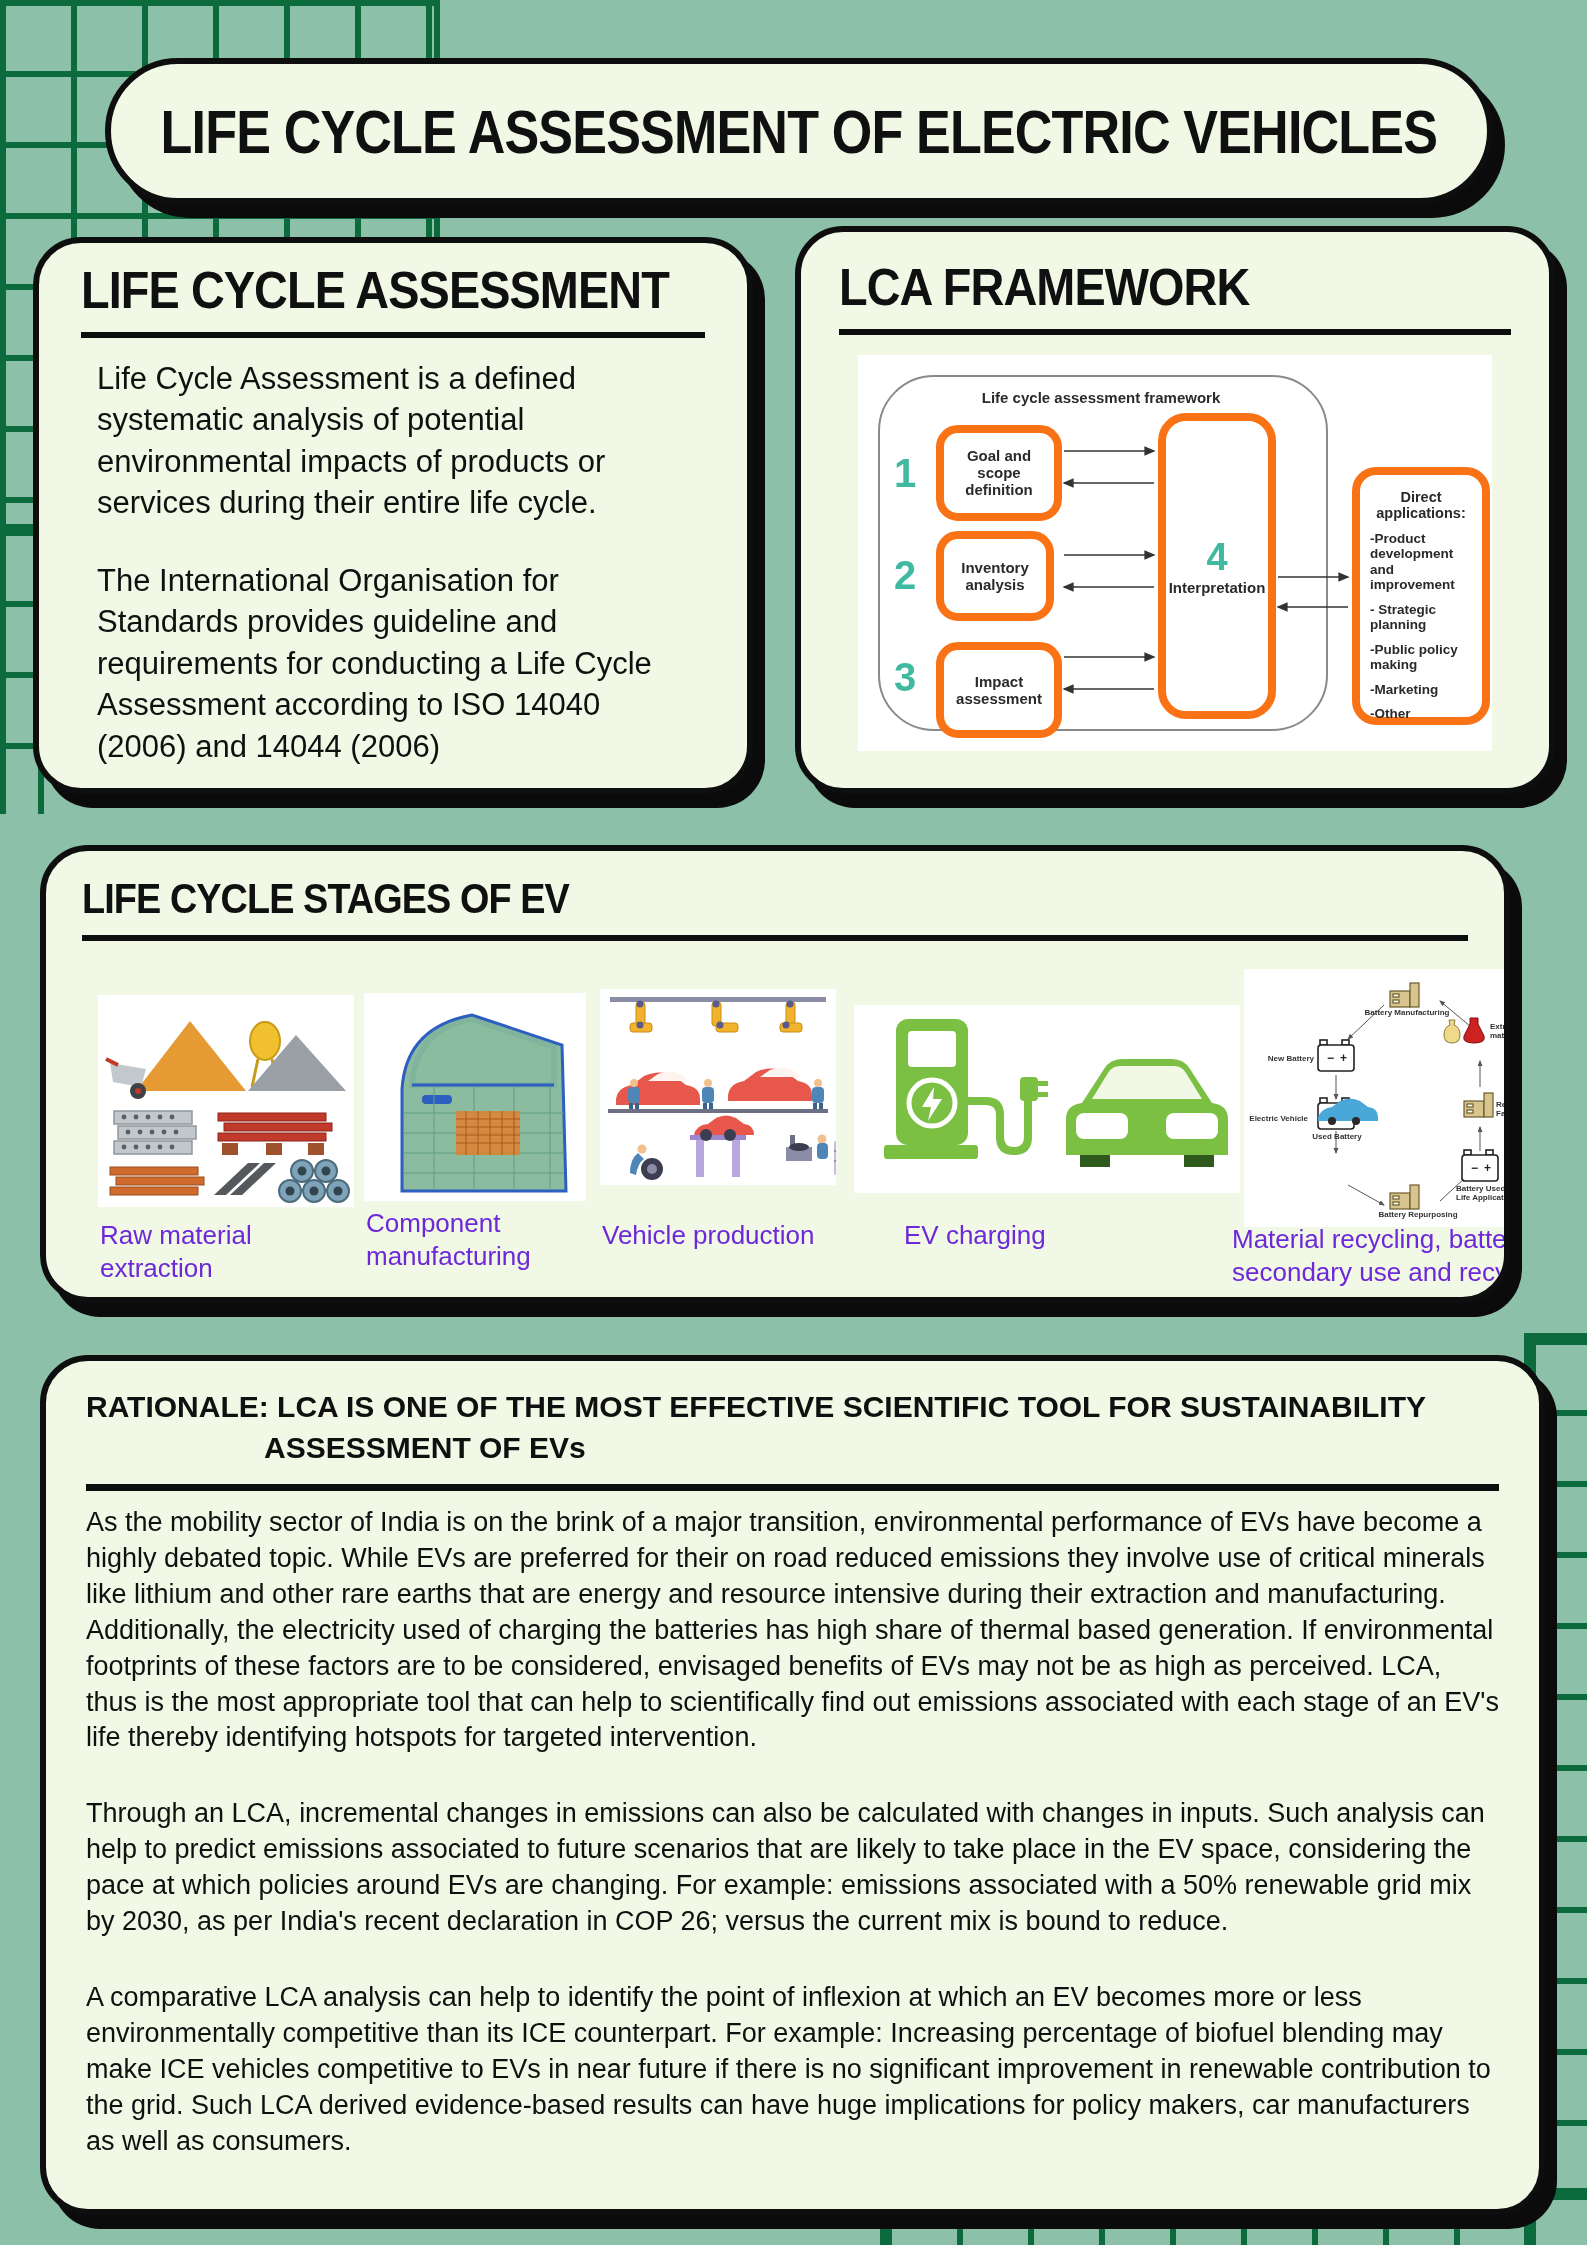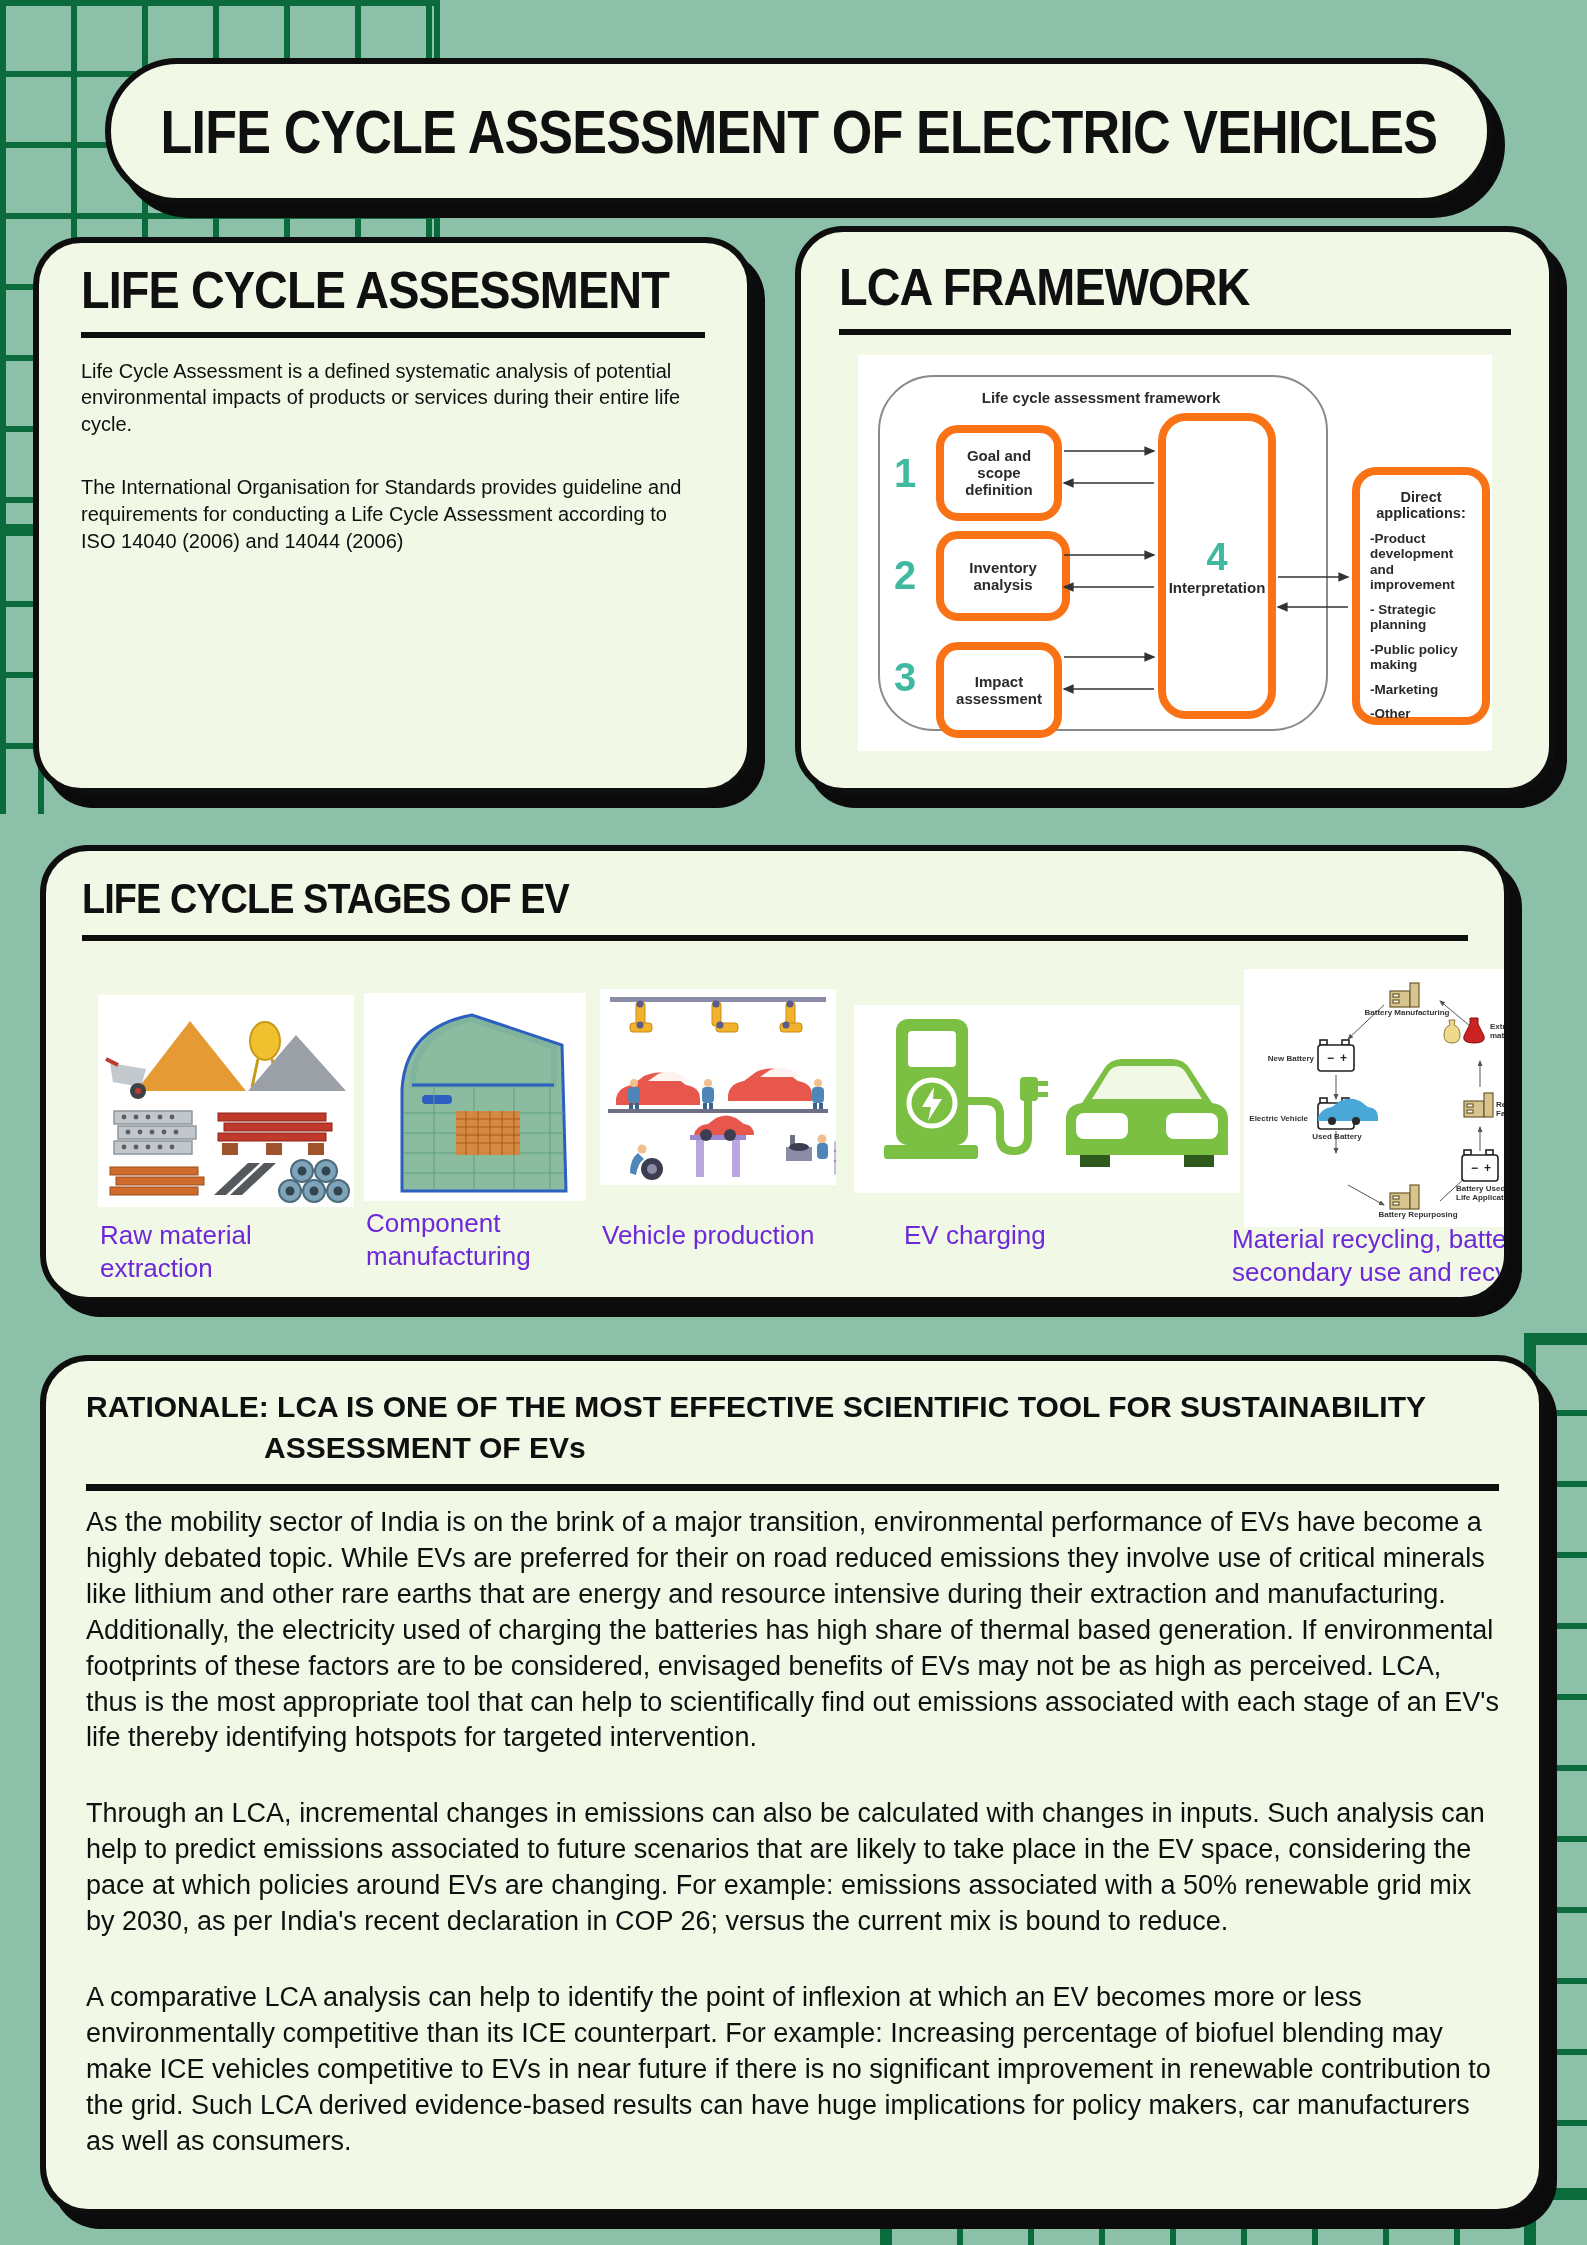--- a/index.html
+++ b/index.html
@@ -24,21 +24,21 @@
     display:flex;align-items:center;justify-content:center;}
   #title-banner .t{font-size:62px;font-weight:700;letter-spacing:-1px;white-space:nowrap;
     display:inline-block;transform:scaleX(.84);transform-origin:center;}
 
   .h2{font-size:52px;font-weight:700;line-height:1.05;margin:0;}
   .h2 span{display:inline-block;transform:scaleX(.9);transform-origin:left center;white-space:nowrap;letter-spacing:-1px;}
   .rule{height:6px;background:#0e0e0e;border:0;margin:14px 0 20px 0;}
 
   
   #card-lca{left:33px;top:237px;width:720px;height:557px;padding:20px 42px;}
-  #card-lca p{font-size:20px;line-height:1.34;margin:0;}
+  #card-lca p{font-size:31px;line-height:1.34;margin:16px;}
   #card-lca p + p{margin-top:36px;}
 
   
   #card-framework{left:795px;top:226px;width:760px;height:568px;padding:28px 38px;}
   #diagram{position:relative;width:634px;height:396px;background:#ffffff;margin:0 auto 0 auto;
            font-size:15px;font-weight:700;color:#2a2a2a;}
   .dbox{position:absolute;border:8px solid #f97316;border-radius:22px;background:#fff;
         display:flex;align-items:center;justify-content:center;text-align:center;box-sizing:border-box;padding:4px;}
   #framework-outline{left:20px;top:20px;width:446px;height:352px;border:2px solid #8a8a8a;border-radius:56px;position:absolute;}
   #frame-label{position:absolute;left:20px;top:34px;width:446px;text-align:center;font-size:15px;}
@@ -94,21 +94,21 @@
 
     <div id="diagram">
       <div id="framework-outline"></div>
       <div id="frame-label">Life cycle assessment framework</div>
 
       <span class="stepnum" style="left:36px;top:96px;">1</span>
       <span class="stepnum" style="left:36px;top:198px;">2</span>
       <span class="stepnum" style="left:36px;top:300px;">3</span>
 
       <div class="dbox" style="left:78px;top:70px;width:126px;height:96px;">Goal and scope definition</div>
-      <div class="dbox" style="left:78px;top:176px;width:134px;height:90px;">Inventory analysis</div>
+      <div class="dbox" style="left:78px;top:176px;width:118px;height:90px;">Inventory analysis</div>
       <div class="dbox" style="left:78px;top:287px;width:126px;height:96px;">Impact assessment</div>
 
       <div class="dbox" id="interp-box">
         <div class="n">4</div>
         <div>Interpretation</div>
       </div>
 
       <div class="dbox" id="apps-box">
         <div class="apps-title">Direct applications:</div>
         <div class="app-item">-Product development and improvement</div>

